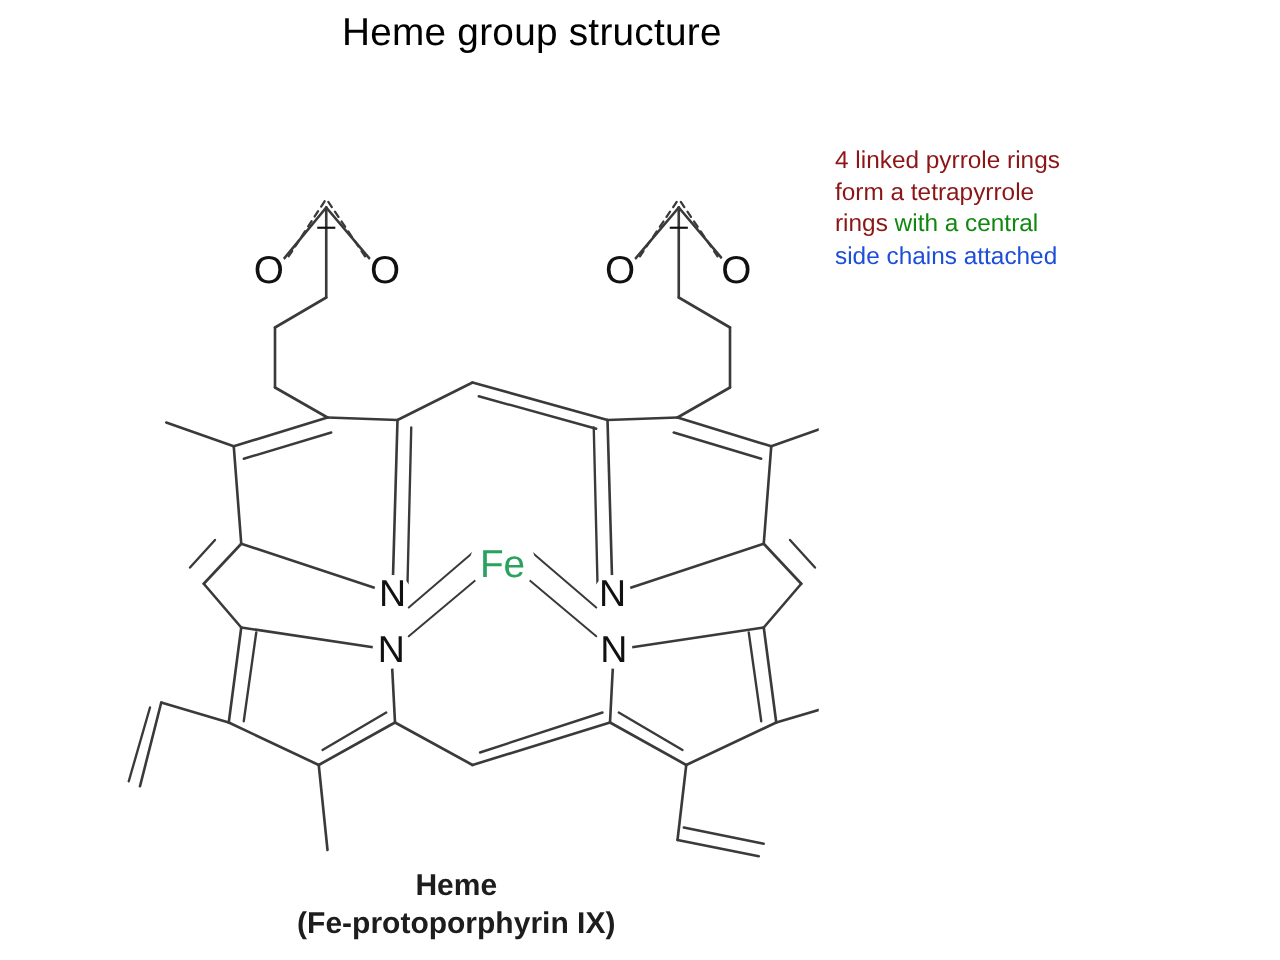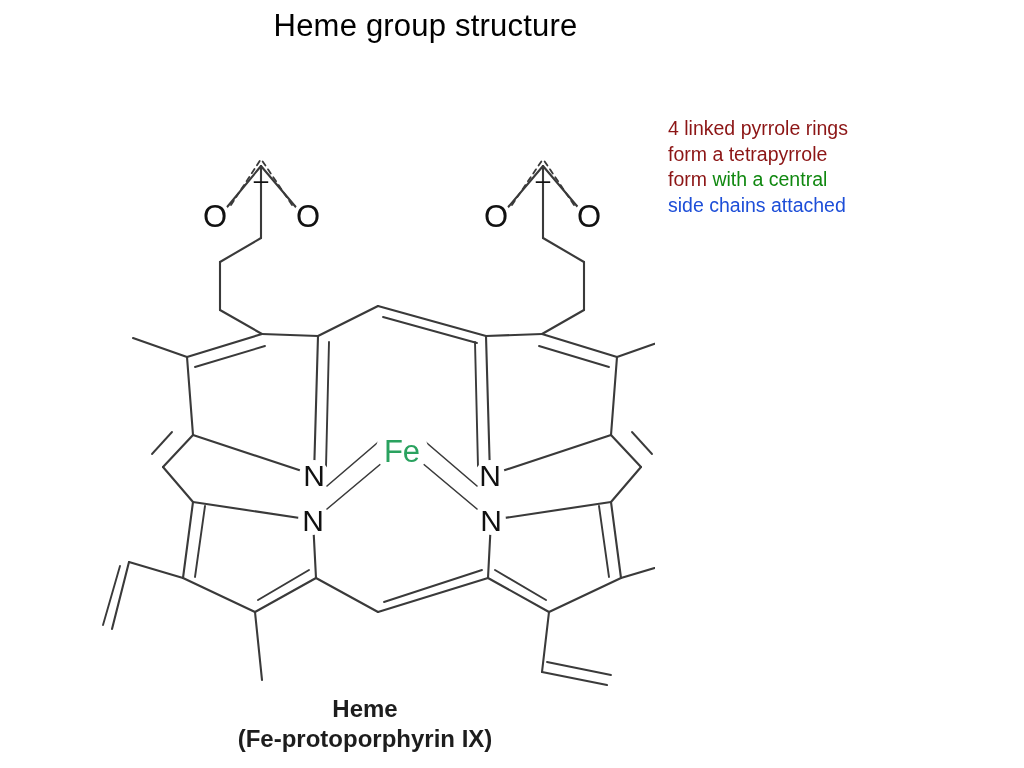--- a/index.html
+++ b/index.html
@@ -242,15 +242,15 @@
 </div>
 
 <div id="molecule-caption">
   <span class="cap-line">Heme</span>
   <span class="cap-line">(Fe-protoporphyrin IX)</span>
 </div>
 
 <div id="annotation-block">
   <div class="ann-line txt-red">4 linked pyrrole rings</div>
   <div class="ann-line txt-red">form a tetrapyrrole</div>
-  <div class="ann-line"><span class="txt-red">form </span><span class="txt-green">with a central</span></div>
+  <div class="ann-line"><span class="txt-red">rings </span><span class="txt-green">with a central</span></div>
   <div class="ann-line txt-black">side chains attached</div>
 </div>
 
 </body></html>

